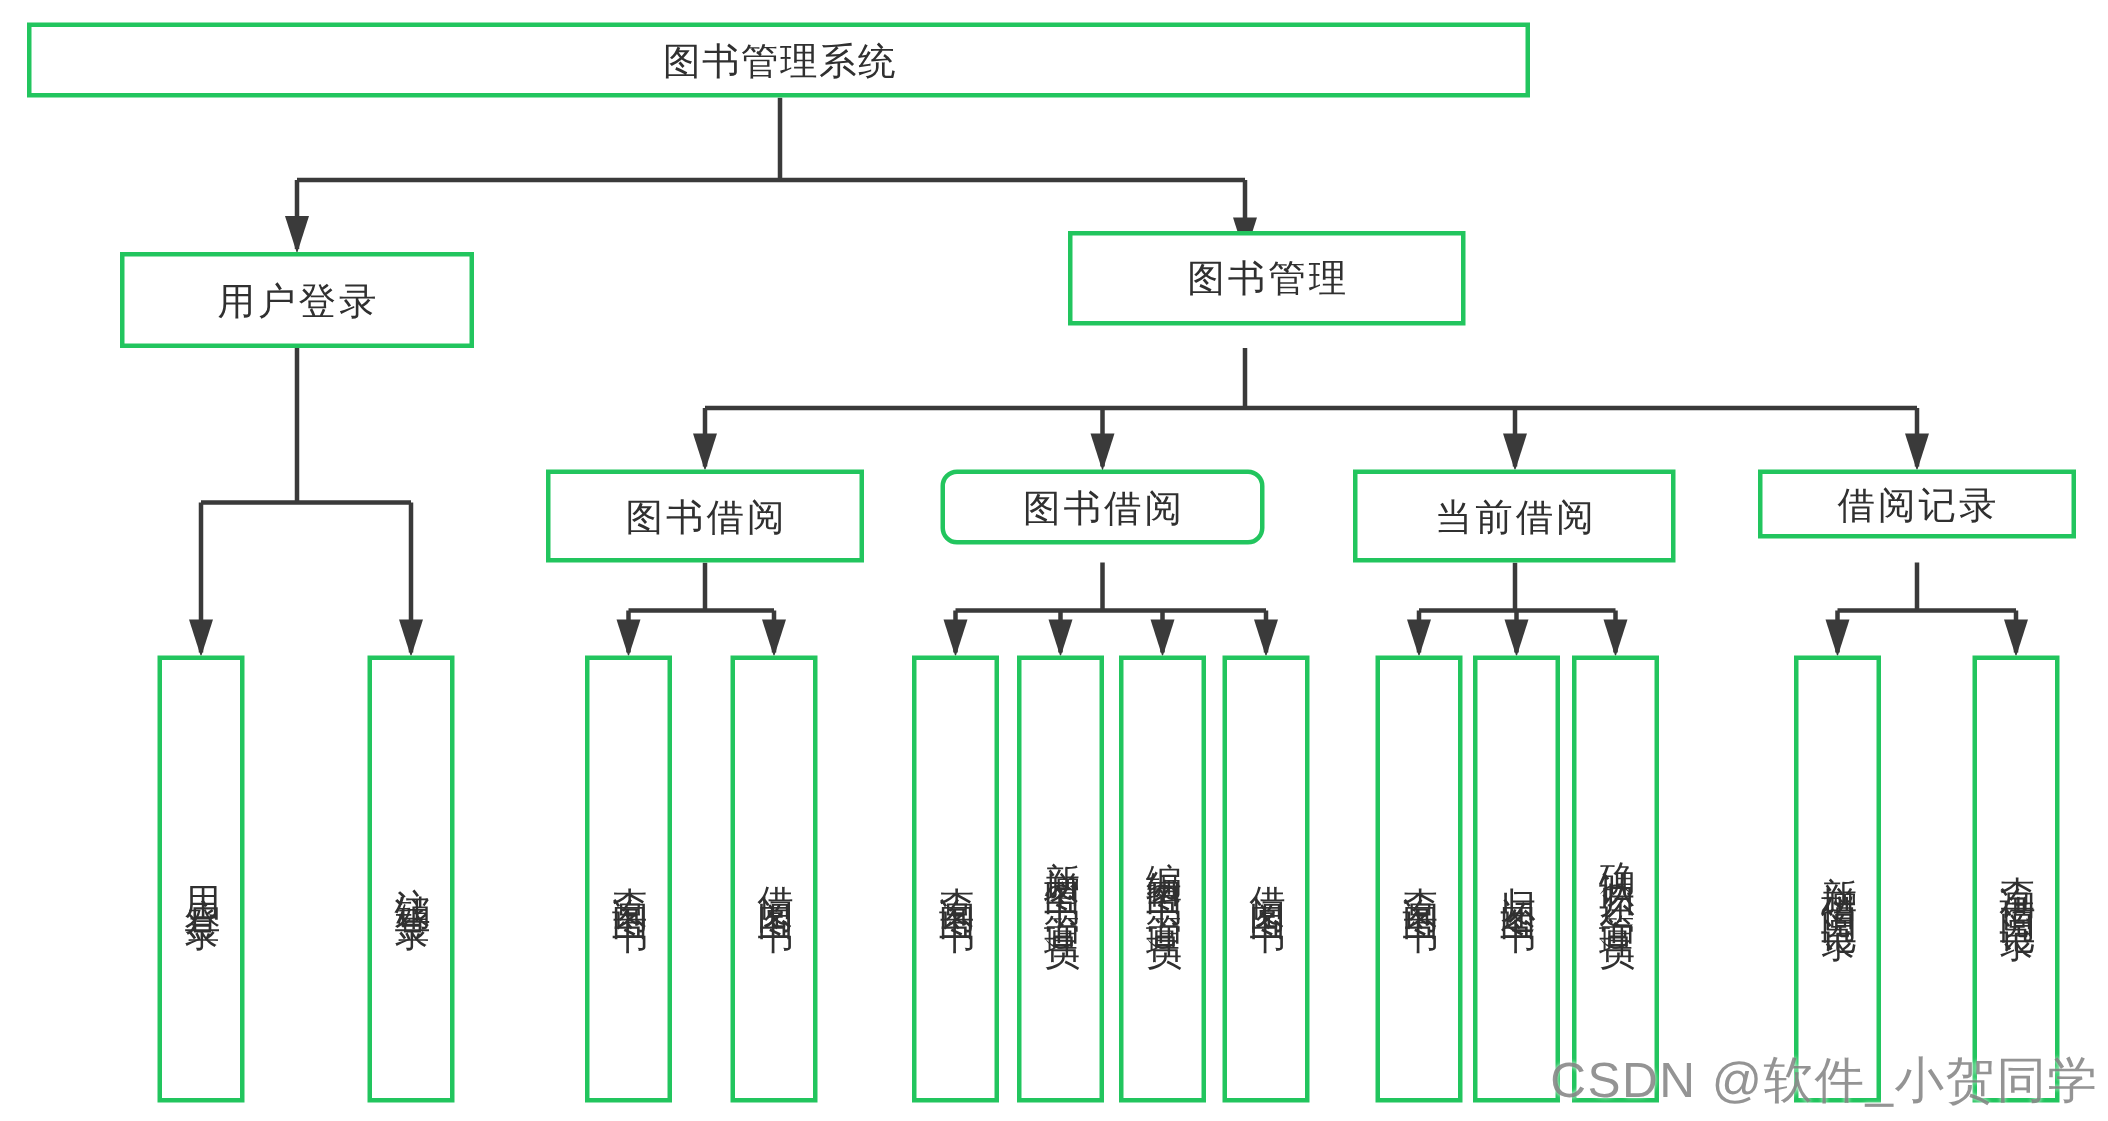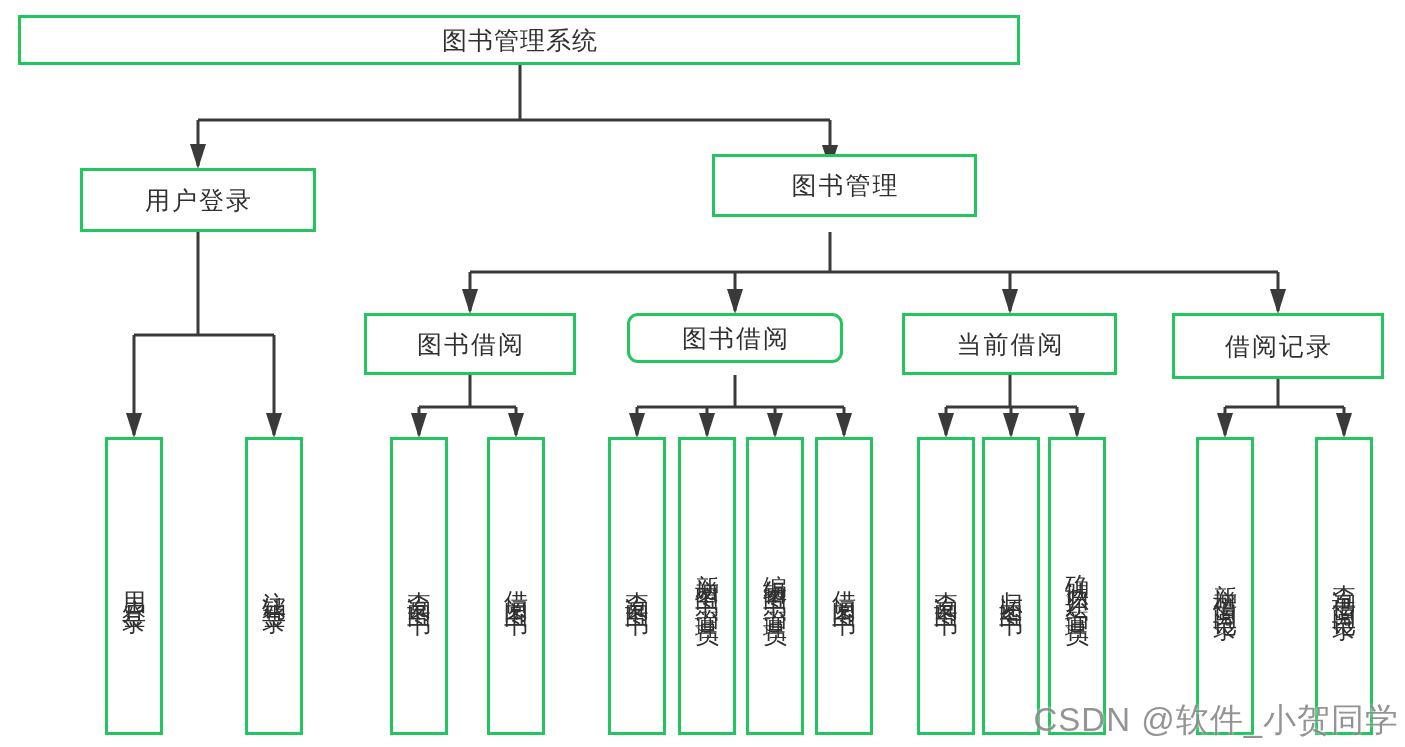--- a/index.html
+++ b/index.html
@@ -113,21 +113,21 @@
 
   <div class="box" style="left:364px; top:313px; width:212px; height:62px;">
     <span class="h-label">图书借阅</span>
   </div>
   <div class="box" style="left:627px; top:313px; width:216px; height:50px;border-radius:11px;">
     <span class="h-label">图书借阅</span>
   </div>
   <div class="box" style="left:902px; top:313px; width:215px; height:62px;text-align:right;">
     <span class="h-label">当前借阅</span>
   </div>
-  <div class="box" style="left:1172px; top:313px; width:212px; height:66px;">
+  <div class="box" style="left:1172px; top:313px; width:212px; height:46px;">
     <span class="h-label">借阅记录</span>
   </div>
 
   <div class="box leaf" style="left:105px; top:437px; width:58px; height:298px;">
     <span>用户登录</span>
   </div>
   <div class="box leaf" style="left:245px; top:437px; width:58px; height:298px;">
     <span>注销登录</span>
   </div>
 

